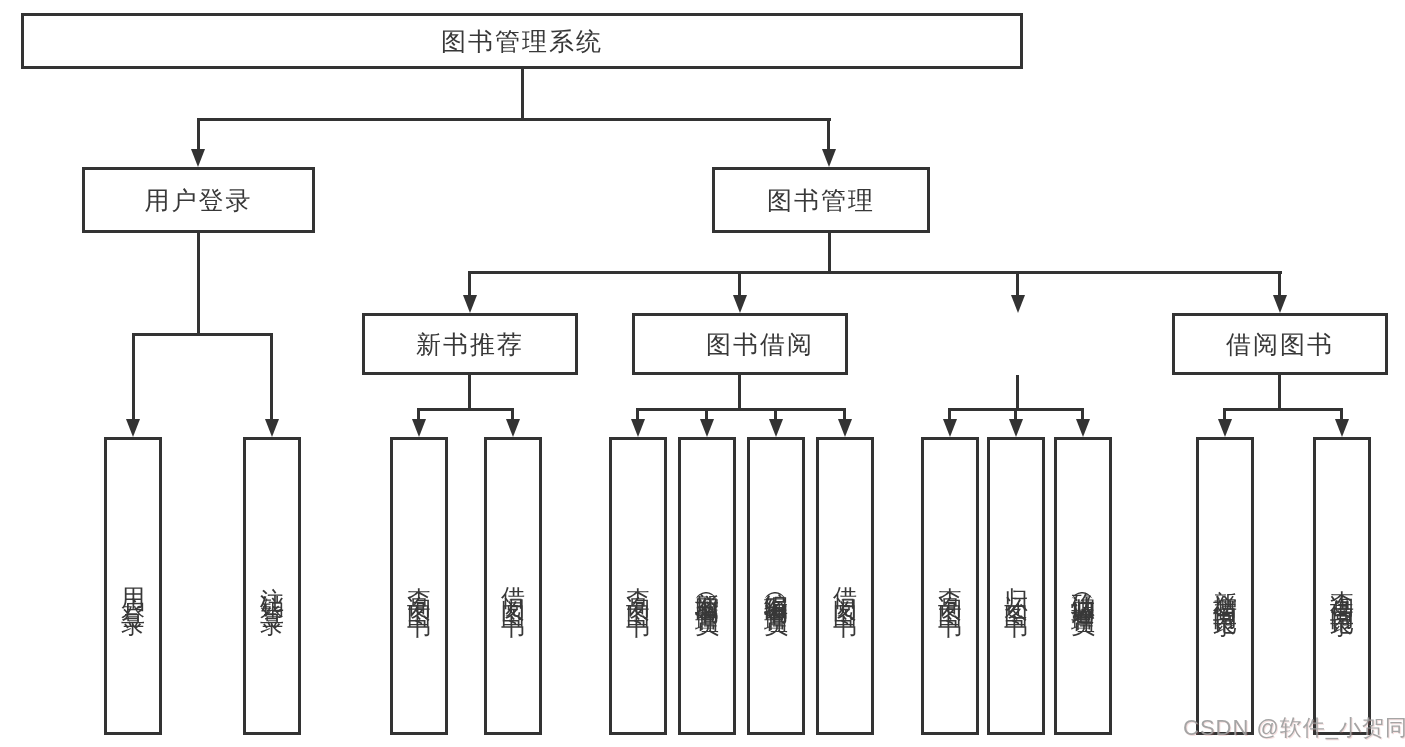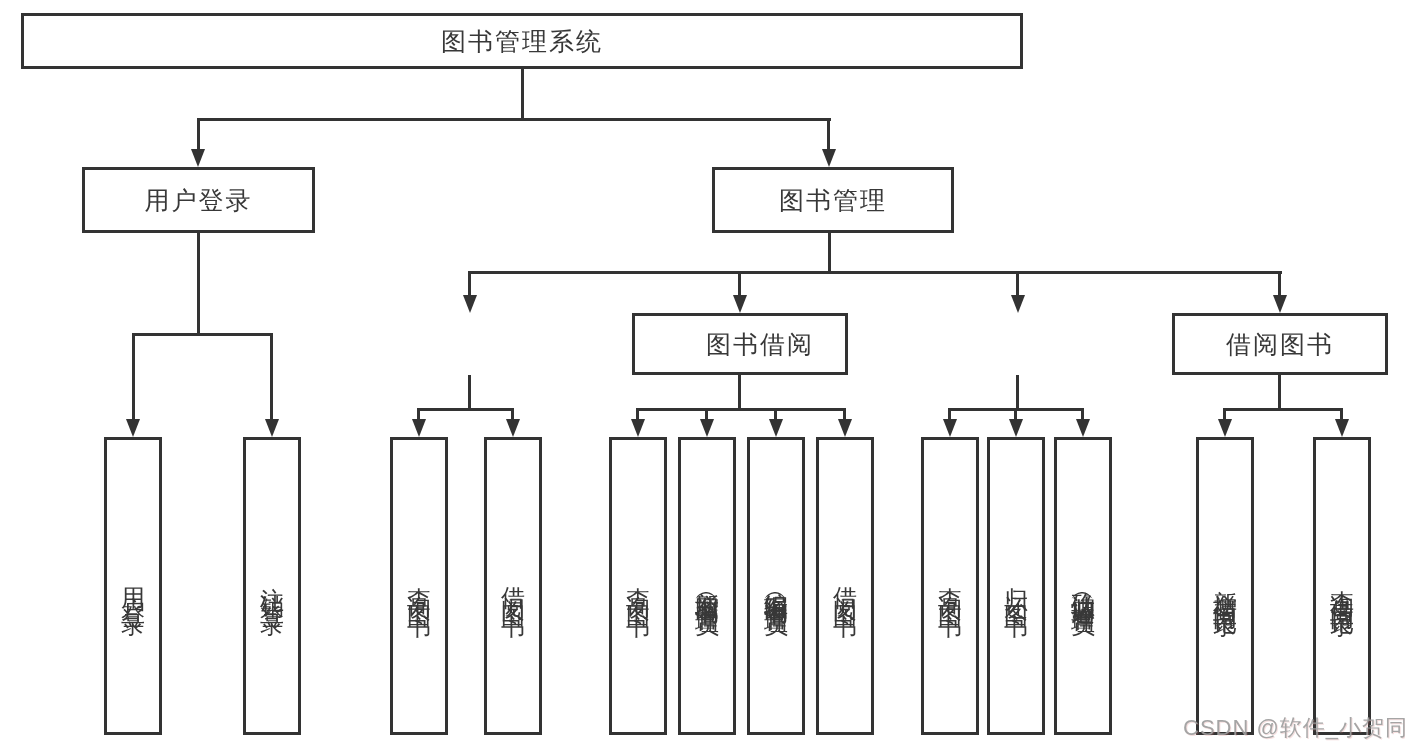--- a/index.html
+++ b/index.html
@@ -50,21 +50,21 @@
   <div class="vline" style="left:521px;top:69px;height:51px;"></div>
   <div class="hline" style="left:197px;top:118px;width:634px;"></div>
   <div class="vline" style="left:197px;top:118px;height:33px;"></div>
   <div class="arrow" style="left:191px;top:149px;"></div>
   <div class="vline" style="left:827px;top:118px;height:33px;"></div>
   <div class="arrow" style="left:822px;top:149px;"></div>
 
   <div class="box h-label" style="left:82px;top:167px;width:233px;height:66px;">
     <span>用户登录</span>
   </div>
-  <div class="box h-label" style="left:712px;top:167px;width:242px;height:66px;">
+  <div class="box h-label" style="left:712px;top:167px;width:218px;height:66px;">
     <span>图书管理</span>
   </div>
 
   <div class="vline" style="left:197px;top:233px;height:100px;"></div>
   <div class="hline" style="left:132px;top:333px;width:141px;"></div>
   <div class="vline" style="left:132px;top:333px;height:86px;"></div>
   <div class="arrow" style="left:126px;top:419px;"></div>
   <div class="vline" style="left:270px;top:333px;height:86px;"></div>
   <div class="arrow" style="left:265px;top:419px;"></div>
 
@@ -75,20 +75,23 @@
   <div class="hline" style="left:469px;top:271px;width:813px;"></div>
   <div class="vline" style="left:468px;top:271px;height:26px;"></div>
   <div class="arrow" style="left:463px;top:295px;"></div>
   <div class="vline" style="left:738px;top:271px;height:26px;"></div>
   <div class="arrow" style="left:733px;top:295px;"></div>
   <div class="vline" style="left:1016px;top:271px;height:26px;"></div>
   <div class="arrow" style="left:1011px;top:295px;"></div>
   <div class="vline" style="left:1278px;top:271px;height:26px;"></div>
   <div class="arrow" style="left:1273px;top:295px;"></div>
 
+  <div class="box h-label" style="left:362px;top:313px;width:216px;height:62px;">
+    <span>新书推荐</span>
+  </div>
   <div class="box h-label" style="left:632px;top:313px;width:216px;height:62px;padding-left:40px;">
     <span>图书借阅</span>
   </div>
   <div class="box h-label" style="left:1172px;top:313px;width:216px;height:62px;">
     <span>借阅图书</span>
   </div>
 
   <div class="vline" style="left:468px;top:375px;height:35px;"></div>
   <div class="hline" style="left:418px;top:408px;width:96px;"></div>
   <div class="vline" style="left:417px;top:408px;height:13px;"></div>

